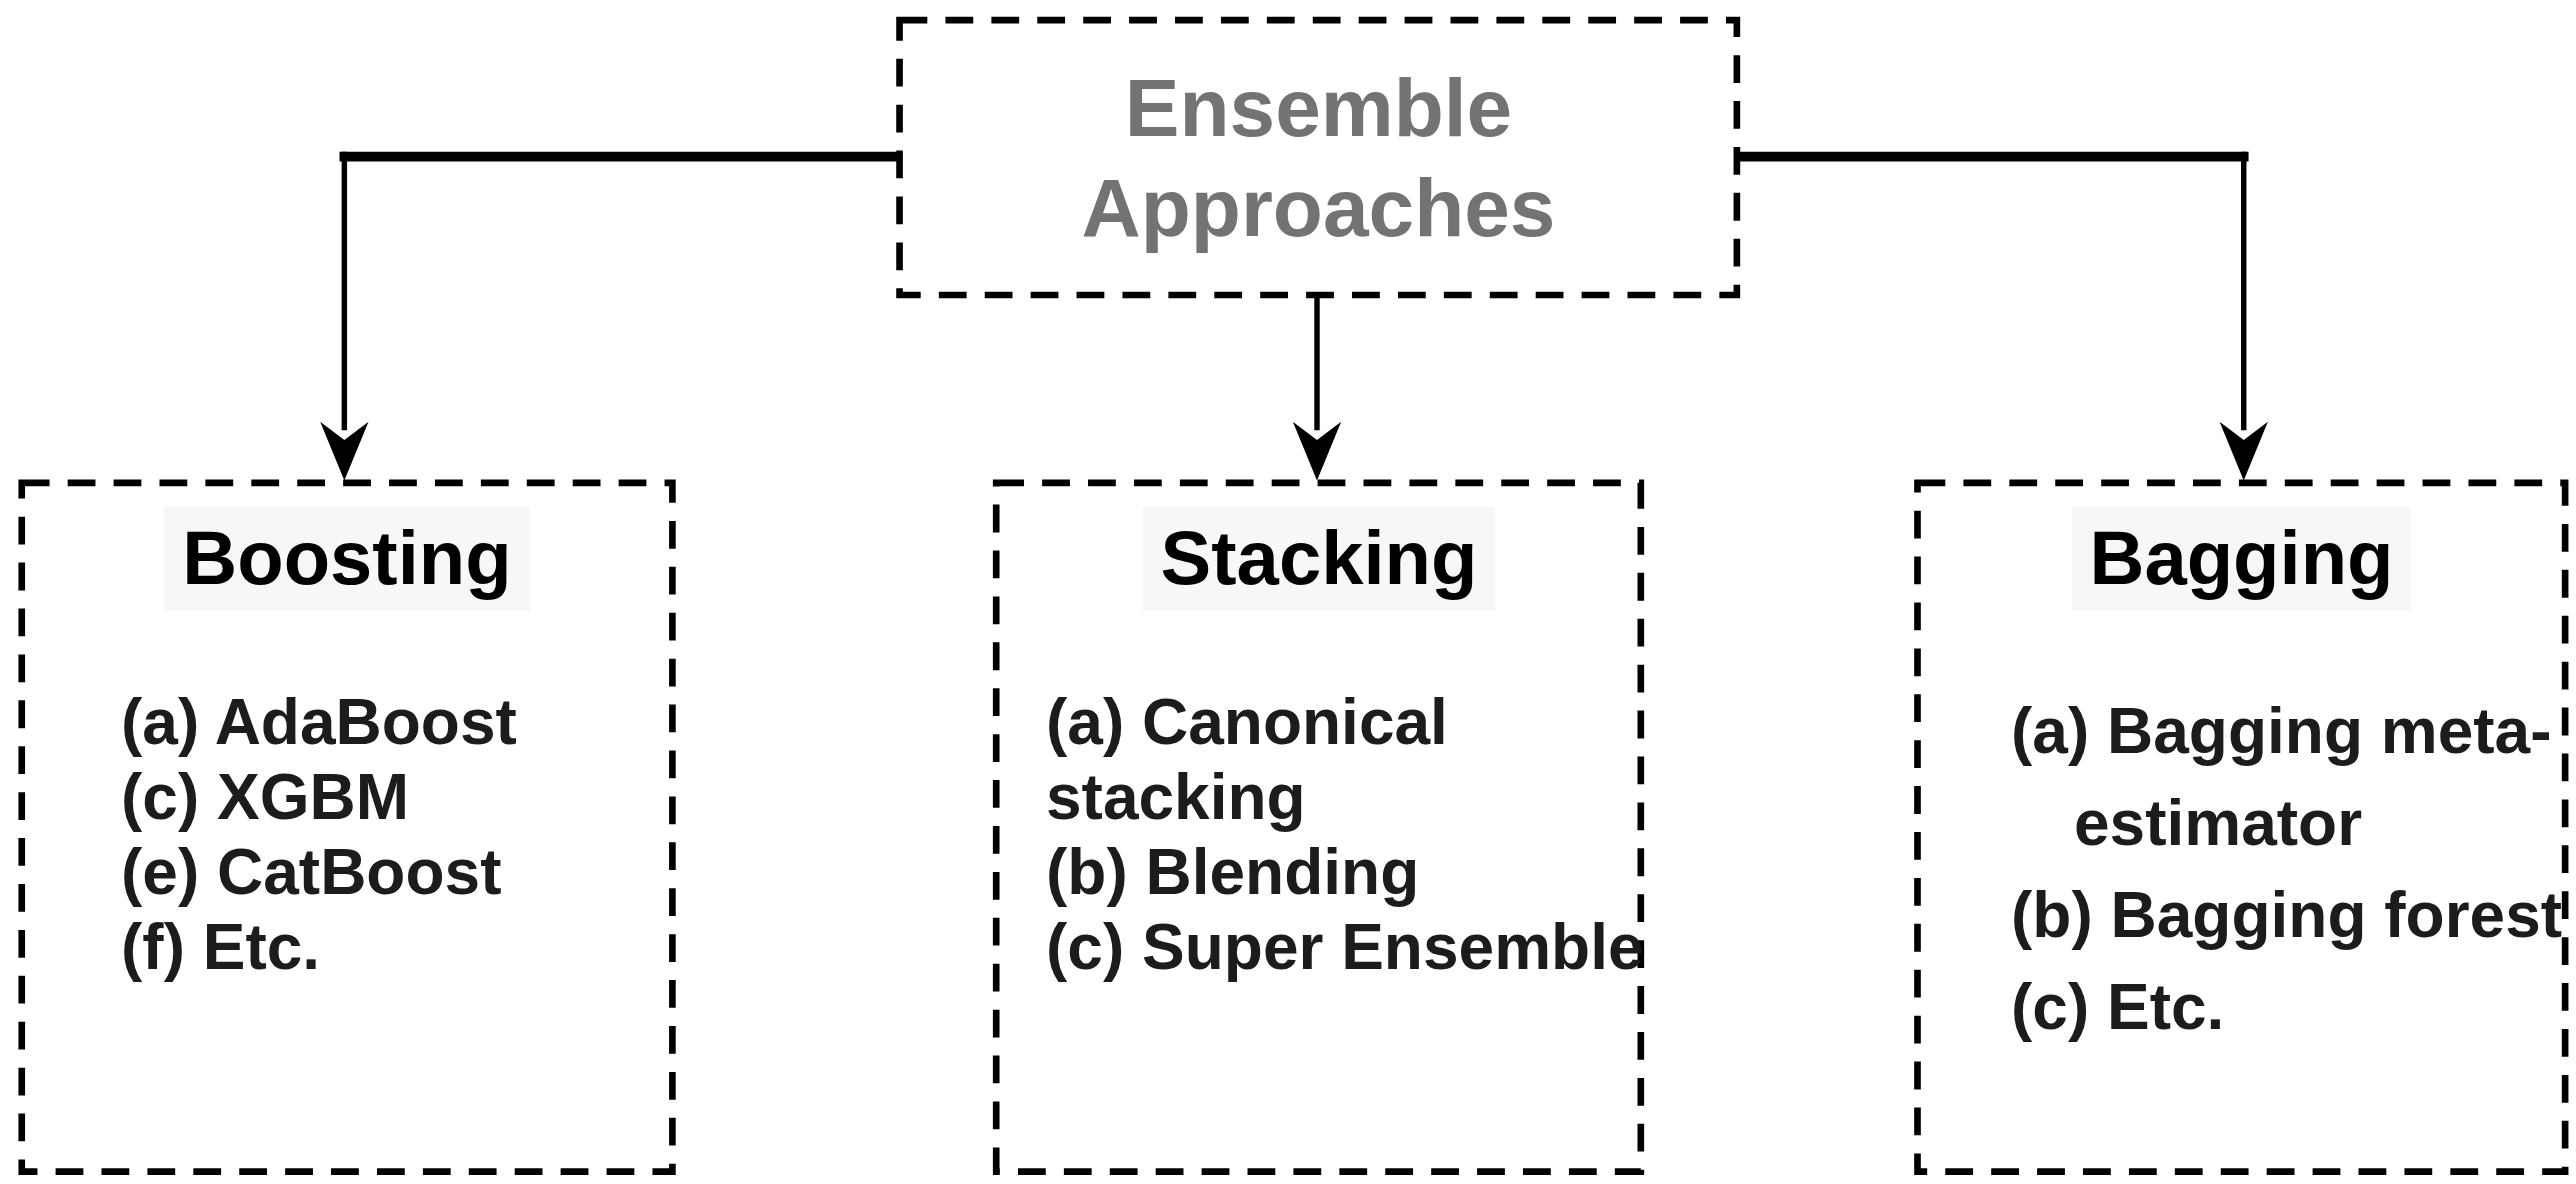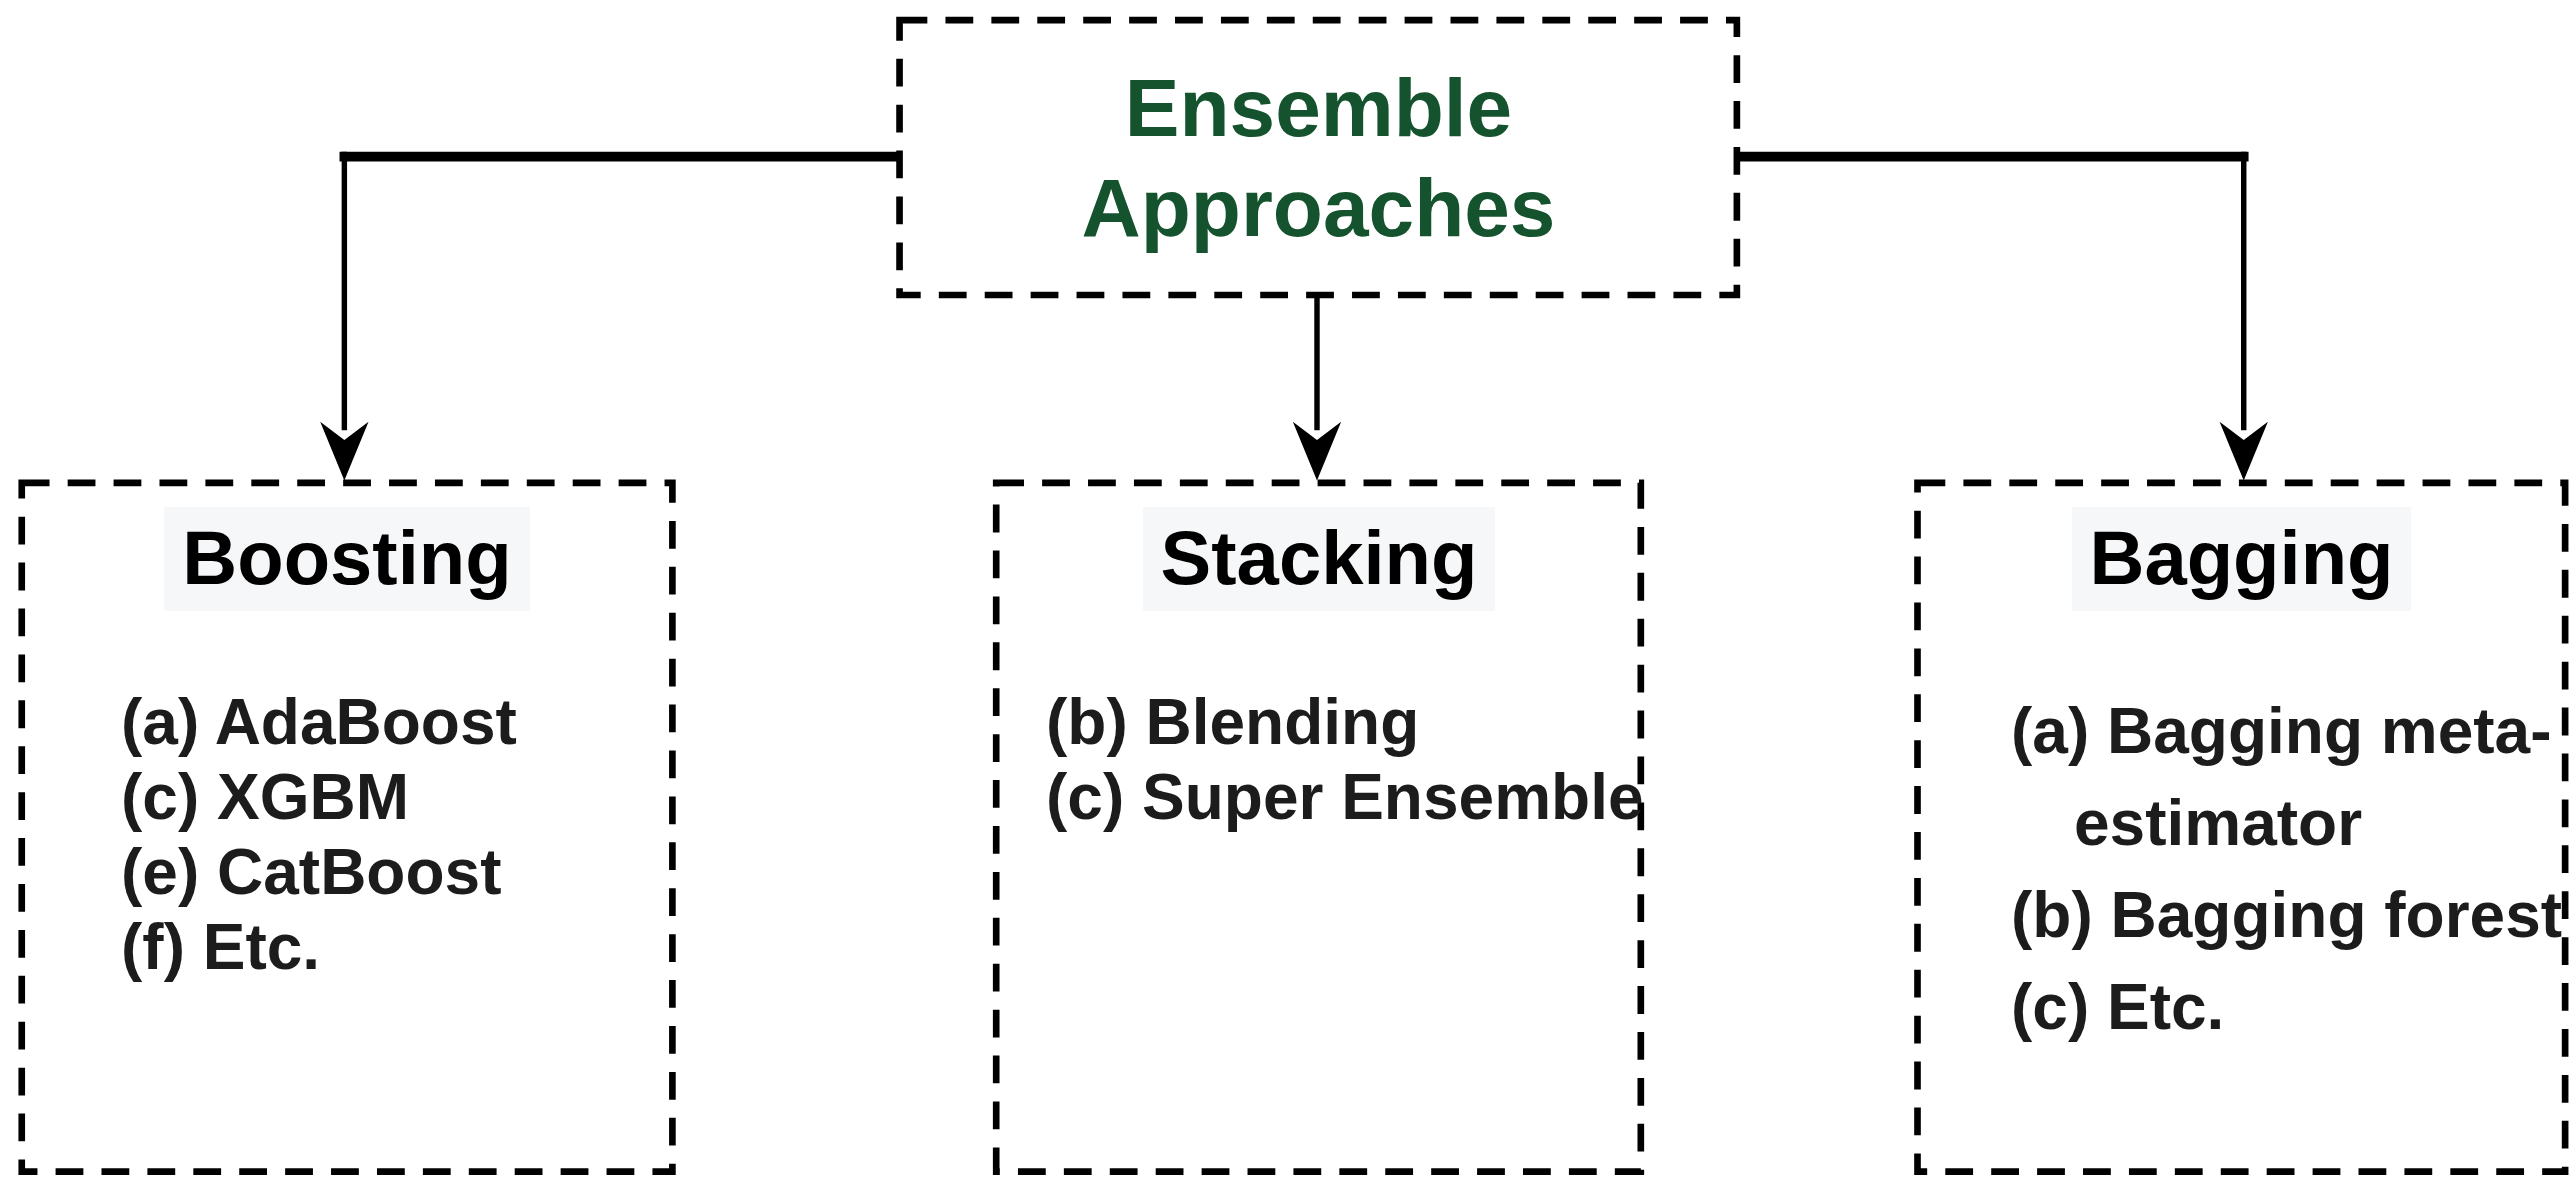--- a/index.html
+++ b/index.html
@@ -27,21 +27,21 @@
   .root {
     left: 896px; top: 17px;
     width: 845px; height: 282px;
     justify-content: center;
   }
   .root-title {
     font-size: 82px;
     font-weight: bold;
     line-height: 1.22;
     text-align: center;
-    color: #14532d;
+    color: #737373;
     white-space: pre-line;
   }
   .branch {
     top: 479px;
     height: 696px;
     gap: 16px;
   }
   .branch.boosting { left: 18px;   width: 658px; }
   .branch.stacking { left: 993px; width: 652px; }
   .branch.bagging  { left: 1914px; width: 655px; }
@@ -109,20 +109,21 @@
       <div class="list-item">(a) AdaBoost</div>
       <div class="list-item">(c) XGBM</div>
       <div class="list-item">(e) CatBoost</div>
       <div class="list-item">(f) Etc.</div>
     </div>
   </div>
 
   <div class="node branch stacking">
     <div class="branch-title">Stacking</div>
     <div class="list">
+      <div class="list-item">(a) Canonical stacking</div>
       <div class="list-item">(b) Blending</div>
       <div class="list-item">(c) Super Ensemble</div>
     </div>
   </div>
 
   <div class="node branch bagging">
     <div class="branch-title">Bagging</div>
     <div class="list">
       <div class="list-item">(a) Bagging meta-</div>
       <div class="list-item indent">estimator</div>

